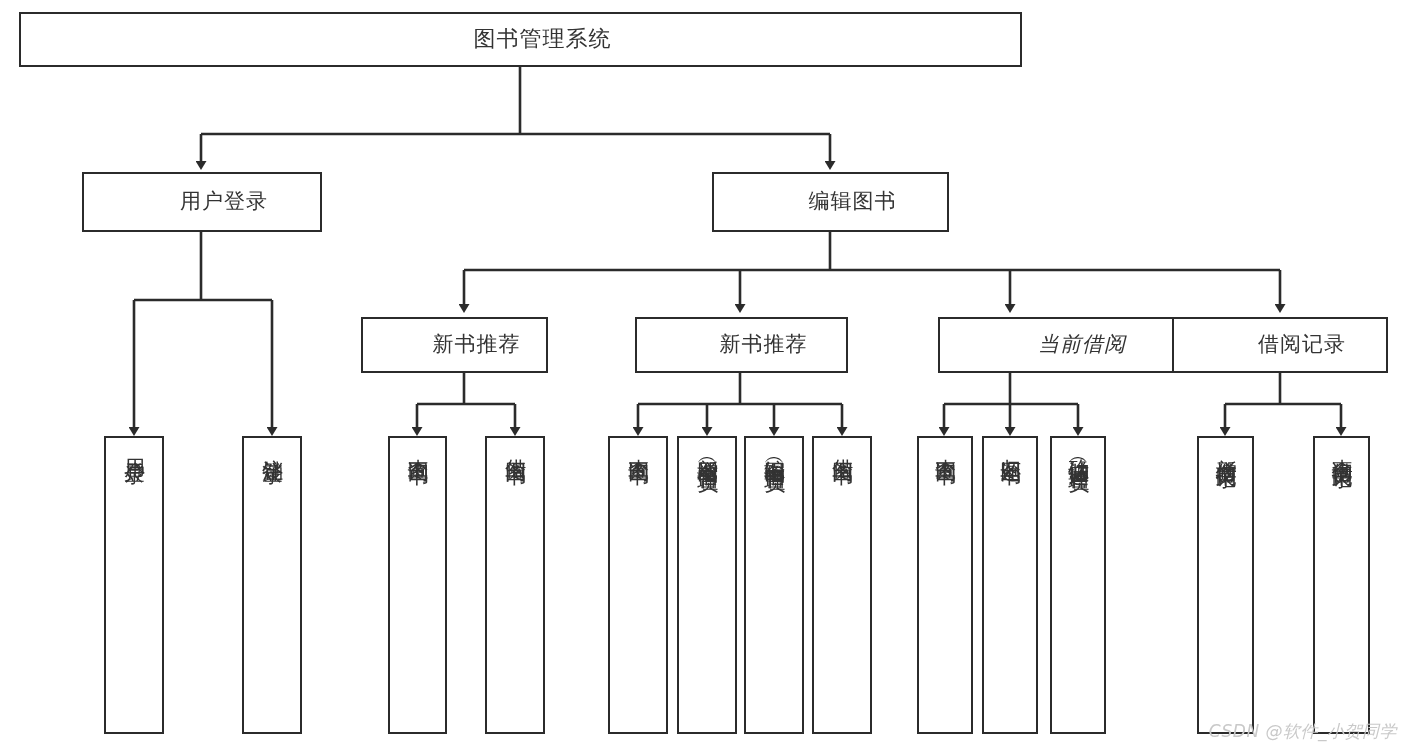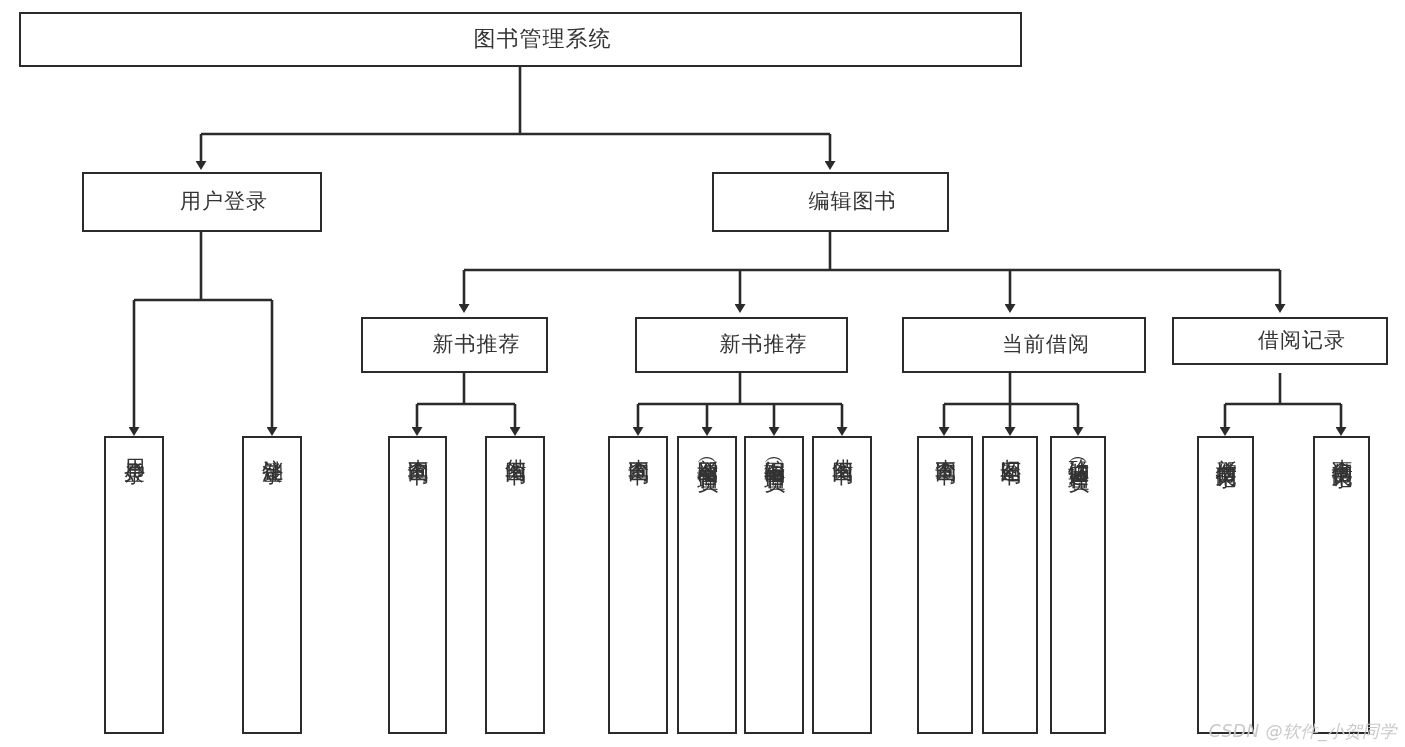--- a/index.html
+++ b/index.html
@@ -137,24 +137,24 @@
   <div class="node horiz" style="left:712px; top:172px; width:237px; height:60px;">
     <span class="htext">编辑图书</span>
   </div>
 
   <div class="node horiz" style="left:361px; top:317px; width:187px; height:56px;font-family:Liberation Serif, serif;">
     <span class="htext">新书推荐</span>
   </div>
   <div class="node horiz" style="left:635px; top:317px; width:213px; height:56px;">
     <span class="htext">新书推荐</span>
   </div>
-  <div class="node horiz" style="left:902px; top:317px; width:244px; height:56px;">
+  <div class="node horiz" style="left:938px; top:317px; width:244px; height:56px;font-style:italic;">
     <span class="htext">当前借阅</span>
   </div>
-  <div class="node horiz" style="left:1172px; top:317px; width:216px; height:48px;">
+  <div class="node horiz" style="left:1172px; top:317px; width:216px; height:56px;">
     <span class="htext">借阅记录</span>
   </div>
 
   <div class="node leaf" style="left:104px; top:436px; width:60px; height:298px;">
     <span class="vtext">用户登录</span>
   </div>
   <div class="node leaf" style="left:242px; top:436px; width:60px; height:298px;">
     <span class="vtext">注销登录</span>
   </div>
 

